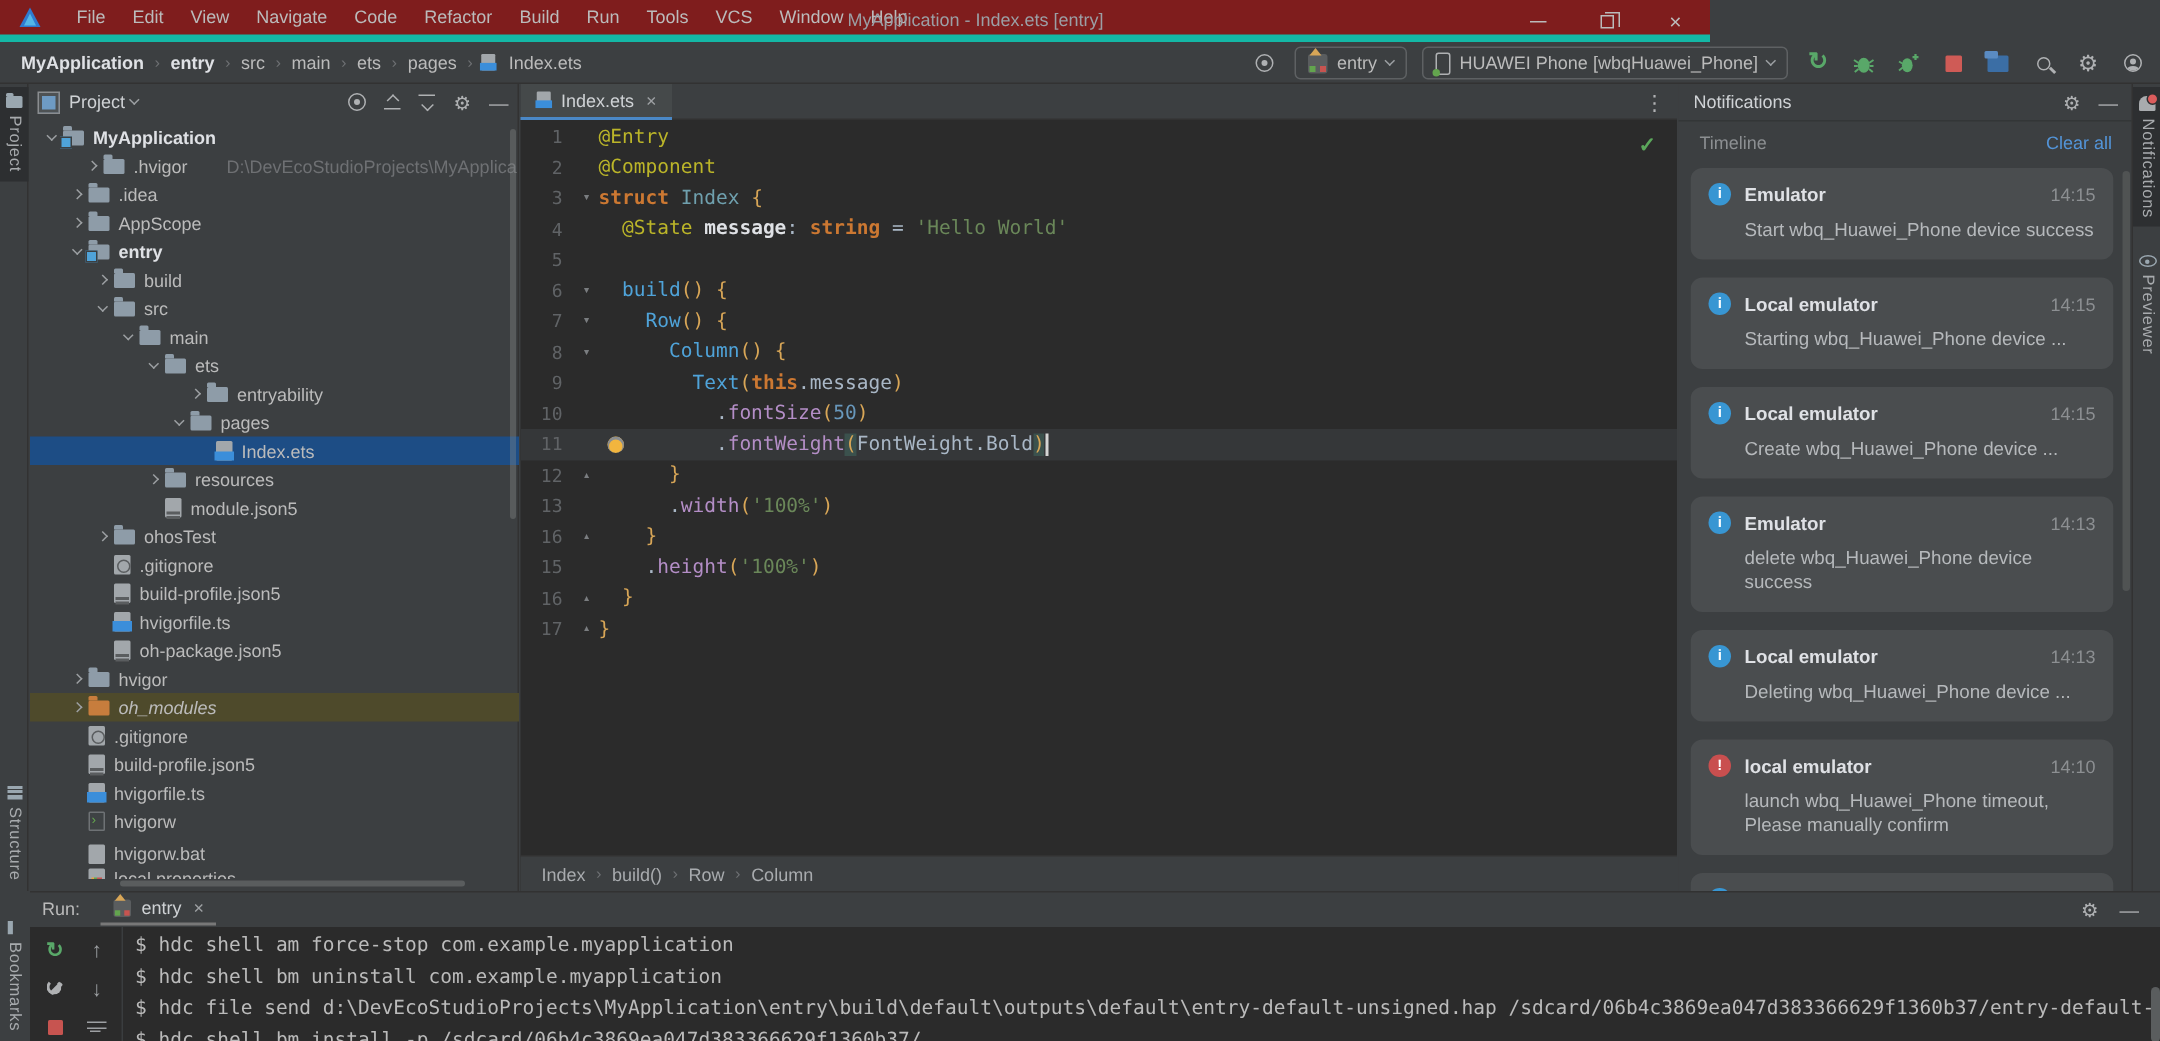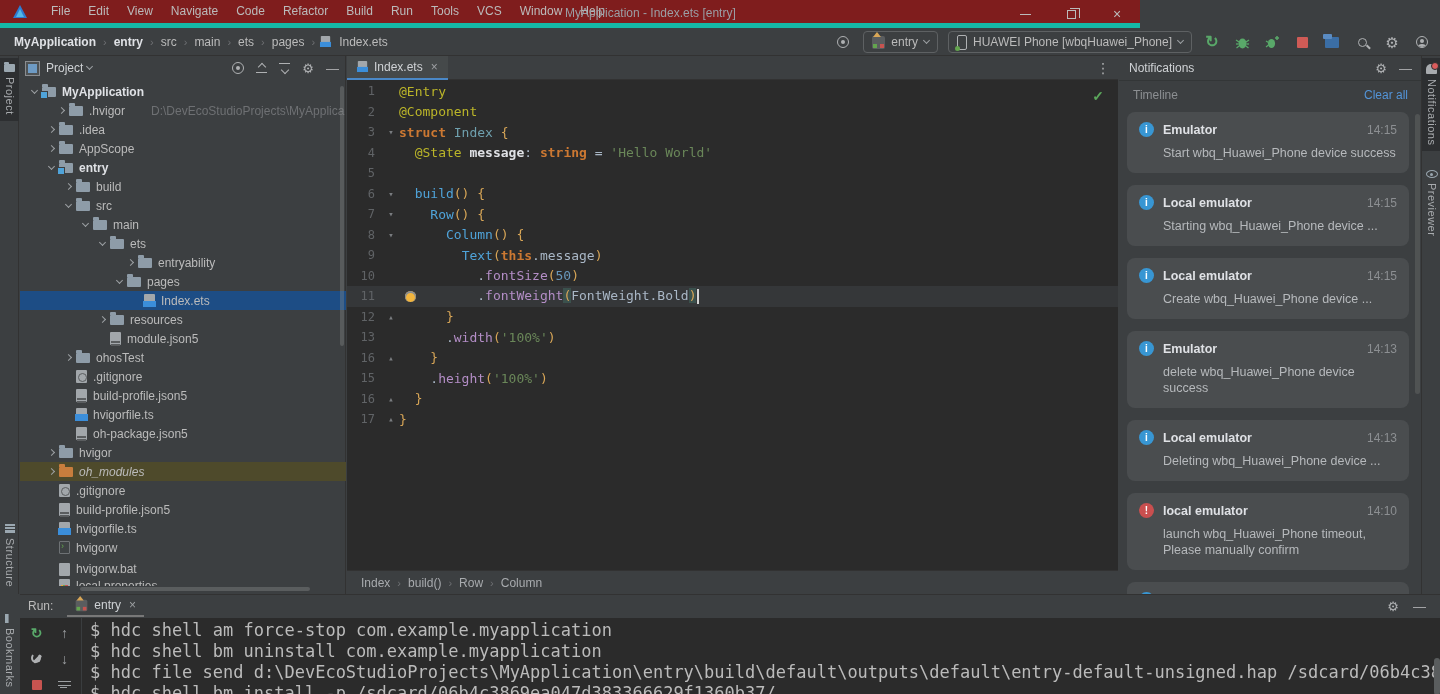--- a/index.html
+++ b/index.html
@@ -172,21 +172,21 @@
                  grid-template-columns:28px 28px; grid-auto-rows:26px; justify-content:center; align-items:center; justify-items:center; padding-top:2px; }
   .rt-ic { font-size:14px; color:#9DA0A3; }
   .rt-green { color:#59A869; font-weight:bold; }
   .icon-wrench { width:12px; height:12px; position:relative; }
   .icon-wrench:before { content:""; position:absolute; left:5px; top:1px; width:3px; height:10px; background:#AFB1B3; transform:rotate(45deg); border-radius:1px; }
   .icon-wrench:after { content:""; position:absolute; left:0; top:0; width:6px; height:6px; border:2px solid #AFB1B3; border-radius:50%; border-top-color:transparent; }
   .icon-redsq { width:10px; height:10px; background:#C75450; border-radius:1px; }
   .icon-wrap { width:13px; height:10px; position:relative; }
   .icon-wrap:before { content:""; position:absolute; left:0; top:1px; width:13px; height:1.4px; background:#9DA0A3; box-shadow:0 4px 0 #9DA0A3; }
   .icon-wrap:after { content:""; position:absolute; left:2px; top:7px; width:7px; height:1.4px; background:#9DA0A3; }
-  #console { flex:1; overflow:hidden; padding:2px 0 0 8px; font-family:"DejaVu Sans Mono", monospace; font-size:17px; line-height:21px; color:#BBBBBB; white-space:pre; position:relative; }
+  #console { flex:1; overflow:hidden; padding:2px 0 0 8px; font-family:"DejaVu Sans Mono", monospace; font-size:13px; line-height:21px; color:#BBBBBB; white-space:pre; position:relative; }
   #console-vscroll { position:absolute; right:0; top:40px; width:6px; height:37px; background:#5A5D5E; border-radius:3px; }
 </style>
 </head>
 <body>
 
 <div id="app">
 
   <div id="titlebar">
     <svg id="logo" viewBox="0 0 16 16">
       <path d="M8 1 L15 14 L1 14 Z" fill="#2E7BD1"></path>

